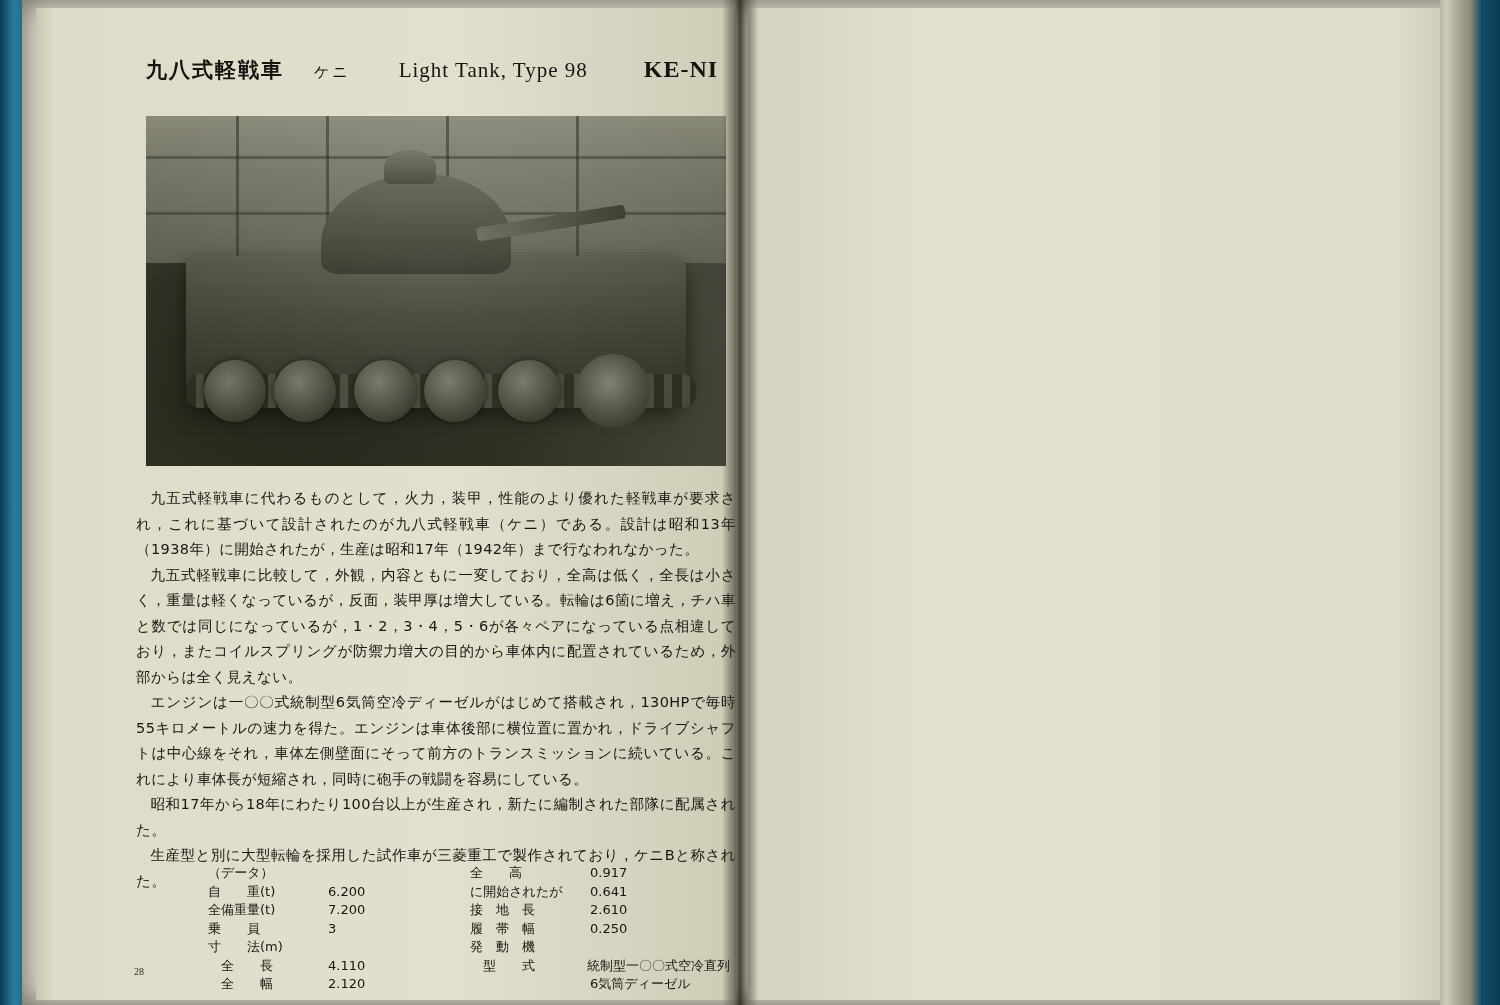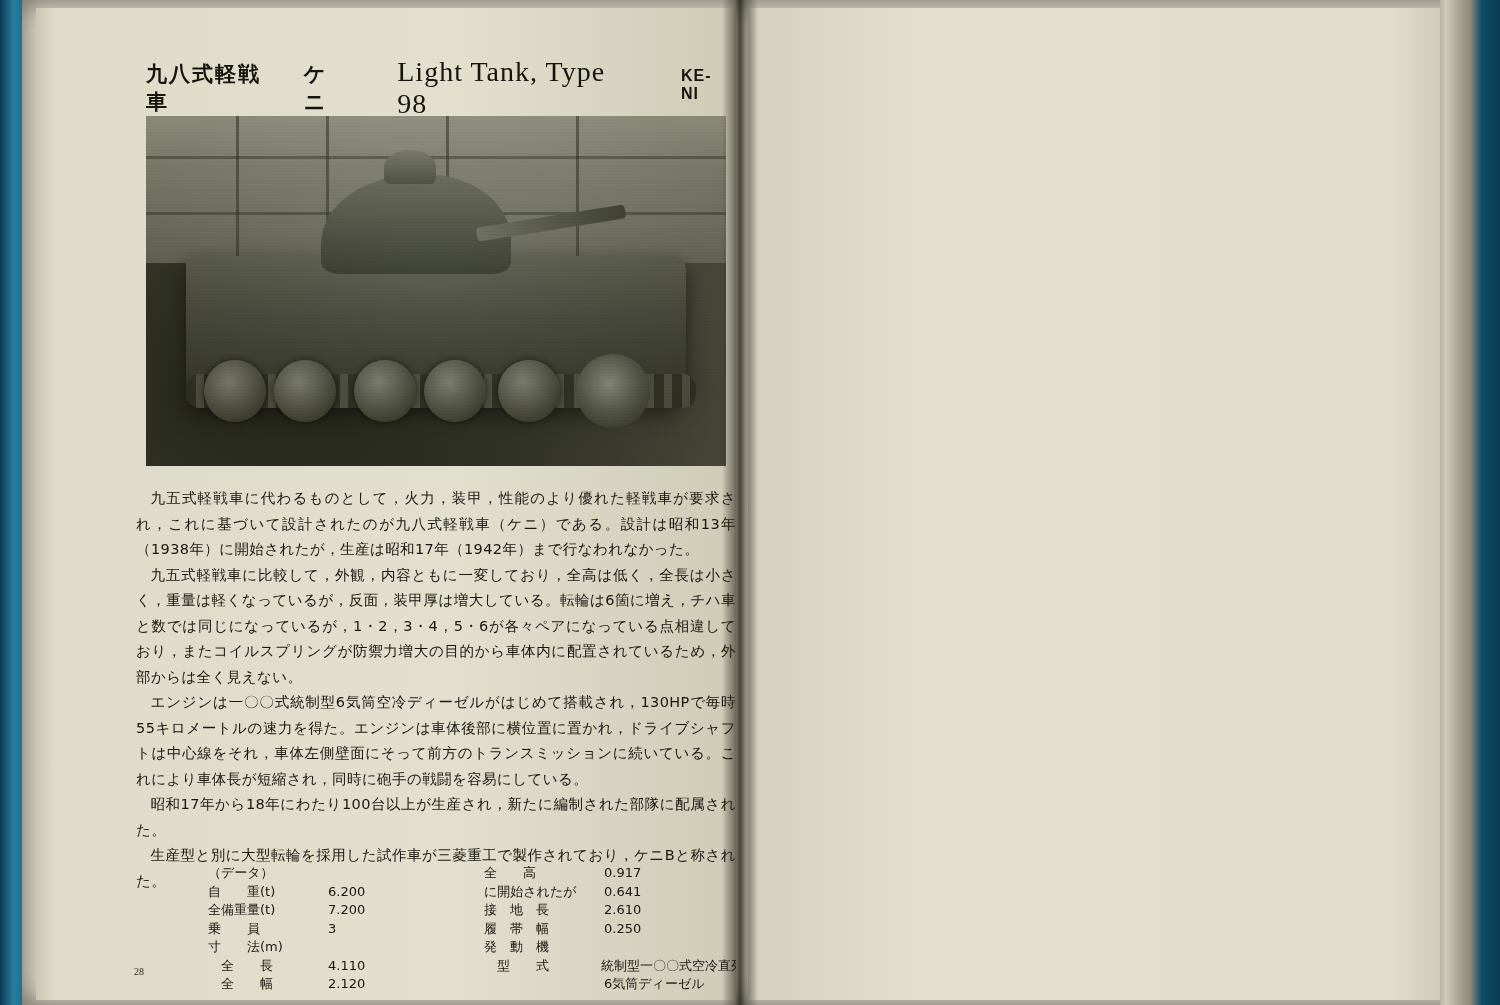--- a/index.html
+++ b/index.html
@@ -21,23 +21,23 @@
      background:linear-gradient(90deg,#b9b6a3 0px,#d5d2bf 10px,#e3e1ce 25%,#e0decb 90%,#c7c4b0 100%);}
   .gutter{position:absolute;left:700px;top:0;width:36px;height:1005px;
      background:linear-gradient(90deg,rgba(0,0,0,0) 0%,rgba(40,35,25,.45) 35%,rgba(20,18,10,.75) 50%,rgba(40,35,25,.45) 65%,rgba(0,0,0,0) 100%);}
   .edge-right{position:absolute;left:1440px;top:0;width:60px;height:1005px;
      background:linear-gradient(90deg,#b9b6a3 0,#cfccb9 6px,#a9a694 18px,#8d8a79 30px,#0f4a66 42px,#0b3b53 60px);}
 
   
   .l-title{position:absolute;left:110px;top:48px;width:580px;height:34px;
       display:flex;align-items:baseline;gap:22px;color:#16140f;}
   .t-jp{font-family:"DejaVu Sans",sans-serif;font-weight:700;font-size:21px;letter-spacing:2px;}
-  .t-kana{font-family:"DejaVu Sans",sans-serif;font-weight:700;font-size:21px;letter-spacing:3px;margin-left:8px;}
-  .t-en{font-family:"Liberation Serif",serif;font-size:28px;letter-spacing:1px;margin-left:26px;}
-  .t-code{font-family:Liberation Sans, sans-serif;font-weight:700;font-size:16px;letter-spacing:1px;margin-left:34px;}
+  .t-kana{font-family:"DejaVu Sans",sans-serif;font-weight:400;font-size:15px;letter-spacing:3px;margin-left:8px;}
+  .t-en{font-family:"Liberation Serif",serif;font-size:21px;letter-spacing:1px;margin-left:26px;}
+  .t-code{font-family:Liberation Serif, serif;font-weight:700;font-size:24px;letter-spacing:1px;margin-left:34px;}
 
   .photo{position:absolute;background:#3e4038;overflow:hidden;}
 
   #photo1{left:110px;top:108px;width:580px;height:350px;
     background:
       radial-gradient(ellipse at 30% 75%, #1d2019 0%, #2c2f26 38%, #45483d 70%),
       linear-gradient(180deg,#8b8d80 0%,#6e7165 16%,#4b4e44 40%,#33362d 70%,#25281f 100%);}
   #photo1 .hall{position:absolute;left:0;top:0;width:100%;height:42%;
       background:linear-gradient(180deg,#a8a99a 0%,#8e9082 35%,#6d6f62 100%);opacity:.85;}
   #photo1 .beam{position:absolute;top:0;width:3px;height:42%;background:rgba(40,45,35,.55);}
@@ -58,21 +58,21 @@
       background:radial-gradient(circle at 45% 40%,#8a8d7d 0%,#52564a 50%,#262a21 100%);}
 
   .body-text{position:absolute;left:100px;top:478px;width:600px;color:#18160f;
      font-family:"DejaVu Sans",sans-serif;font-size:14.5px;line-height:25.5px;letter-spacing:.4px;text-align:justify;}
   .body-text p{margin:0 0 0 0;text-indent:1em;}
 
   .data-block{position:absolute;left:172px;top:852px;width:520px;color:#18160f;
      font-family:"DejaVu Sans",sans-serif;font-size:13px;line-height:18.5px;}
   .dcol{position:absolute;}
   .dcol.a{left:0;top:4px;width:230px;}
-  .dcol.b{left:276px;top:4px;width:260px;}
+  .dcol.b{left:262px;top:4px;width:260px;}
   .drow{display:flex;white-space:pre;}
   .dlabel{width:120px;}
   .dval{}
   .folio{position:absolute;font-family:"Liberation Serif",serif;font-size:10px;color:#2a281f;}
 
   .tint{position:absolute;left:0;top:0;width:100%;height:100%;pointer-events:none;
     background:radial-gradient(ellipse at 50% 45%,rgba(255,255,230,.06) 0%,rgba(60,50,20,.16) 80%);}
   .noise{position:absolute;left:0;top:0;width:100%;height:100%;pointer-events:none;opacity:.10;
     background:repeating-linear-gradient(0deg,rgba(0,0,0,.25) 0 1px,rgba(255,255,255,0) 1px 3px);}
 </style>

